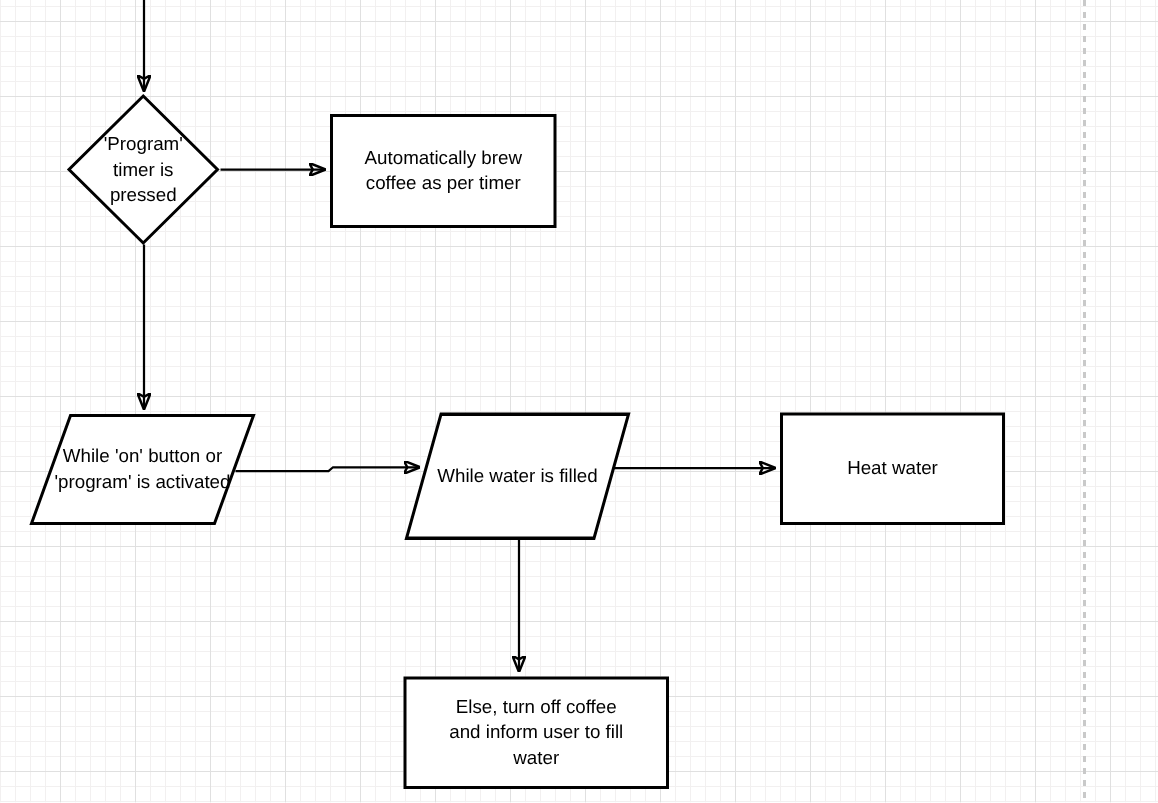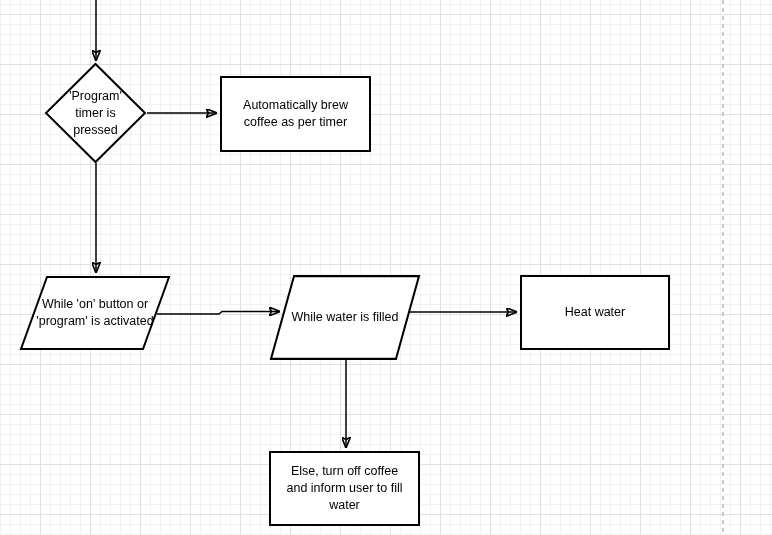--- a/index.html
+++ b/index.html
@@ -131,19 +131,19 @@
     <svg class="shape-svg" viewBox="0 0 150 75" preserveAspectRatio="none">
       <polygon points="24,1 149,1 126,74 1,74"></polygon>
     </svg>
     <div class="node-label">While water is filled</div>
   </div>
 
   <div class="node rect-node" style="left:520px; top:275px; width:150px; height:75px;">
     <div class="node-label">Heat water</div>
   </div>
 
-  <div class="node rect-node" style="left:269px; top:451px; width:151px; height:75px;">
+  <div class="node rect-node" style="left:269px; top:451px; width:177px; height:75px;">
     <div class="node-label">Else, turn off coffee
 and inform user to fill
 water</div>
   </div>
 
 </div>
 
 </body></html>

